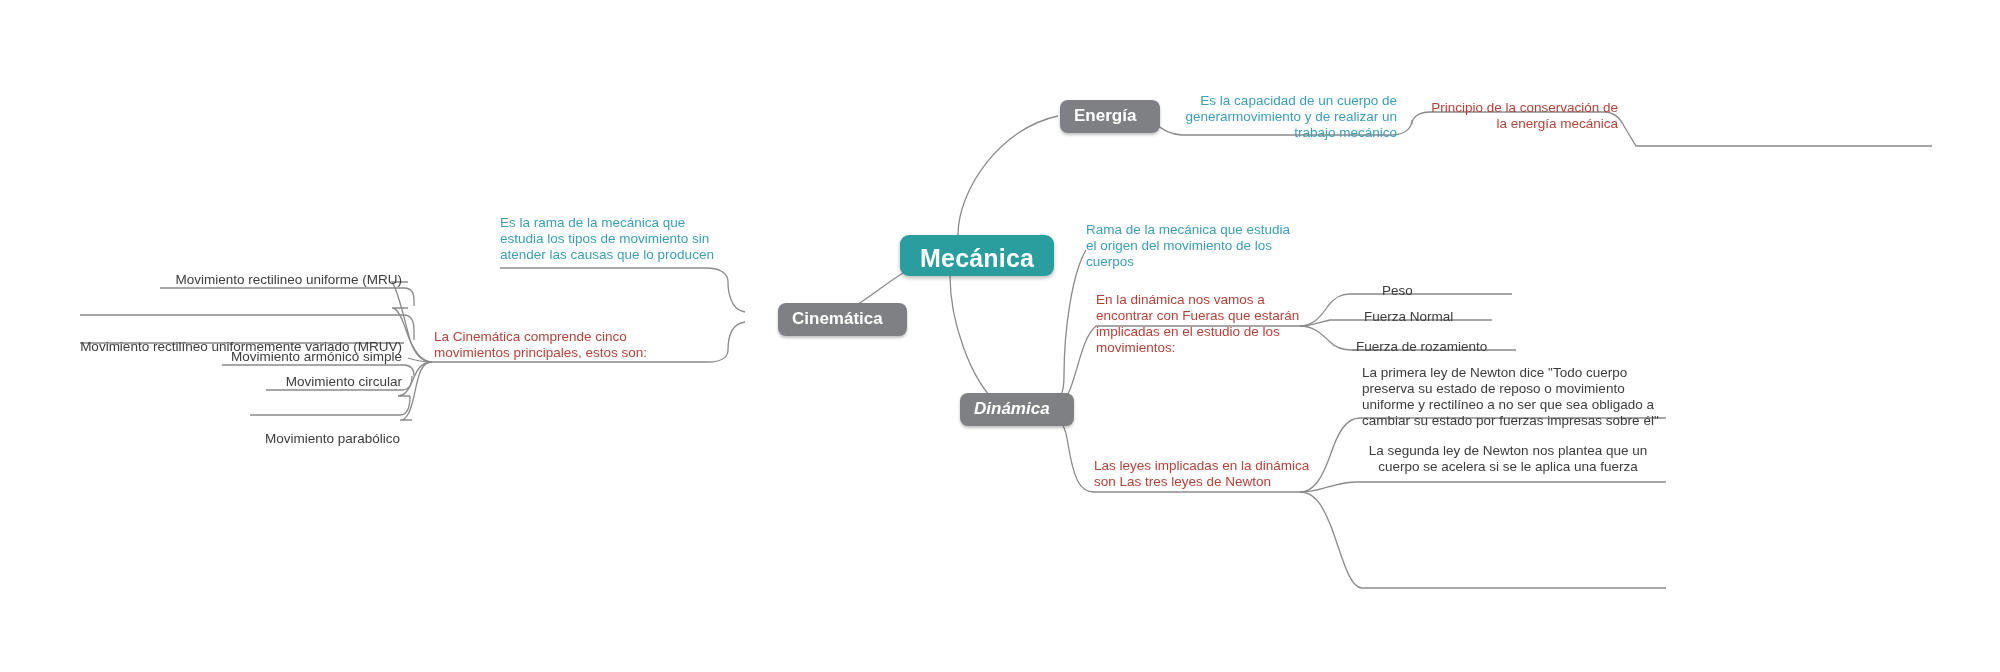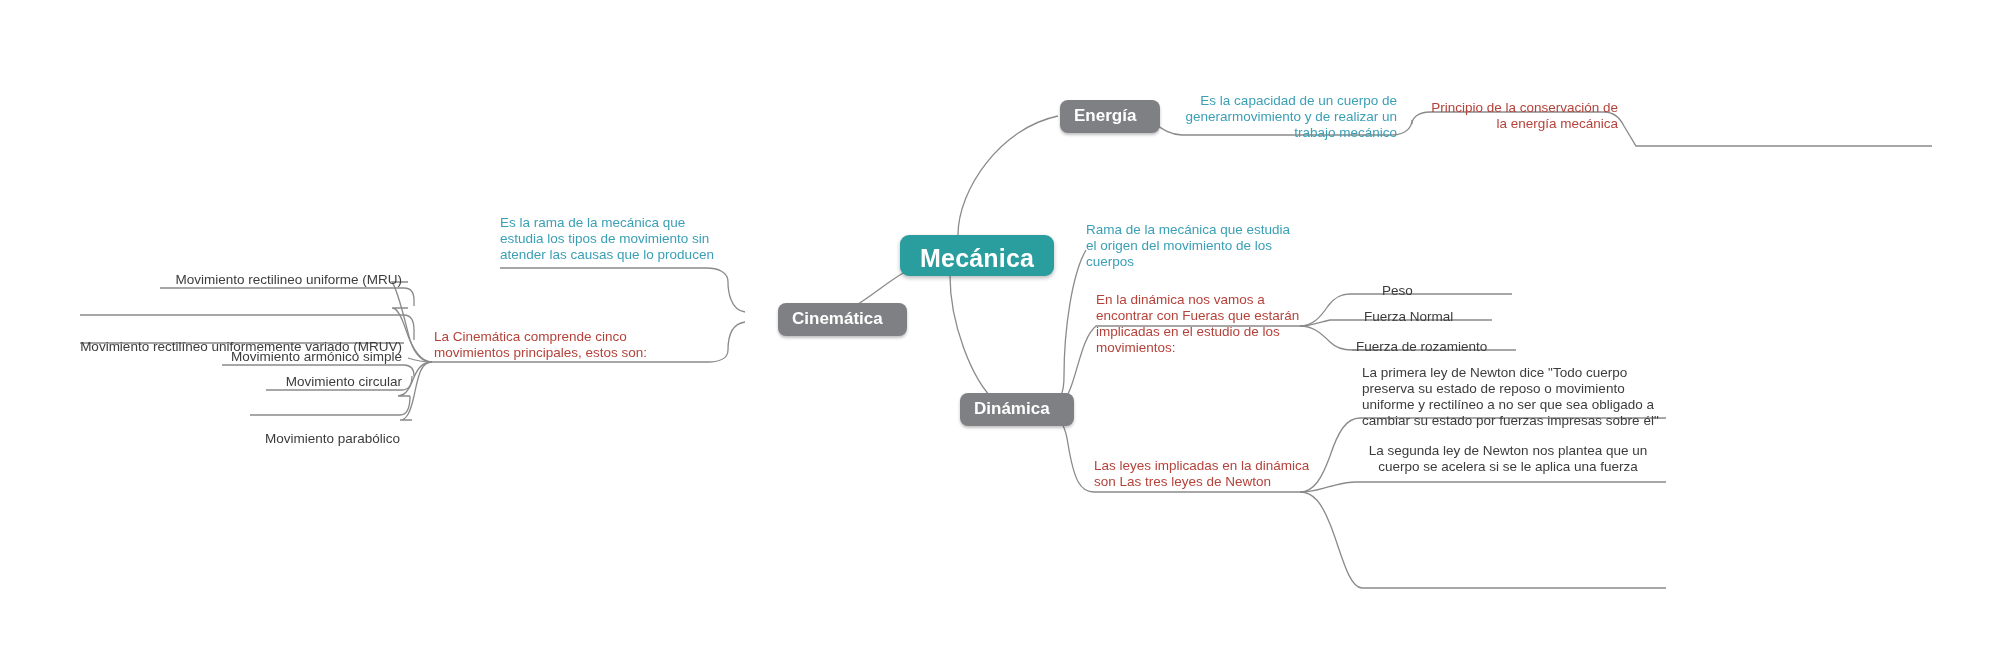--- a/index.html
+++ b/index.html
@@ -130,21 +130,21 @@
   <div class="node txt txt-dark txt-right" style="left:160px;top:272px;width:242px;">Movimiento rectilineo uniforme (MRU)</div>
 
   <div class="node txt txt-dark txt-right" style="left:80px;top:299px;width:322px;margin-top:40px;">Movimiento rectilíneo uniformemente variado (MRUV)</div>
 
   <div class="node txt txt-dark txt-right" style="left:202px;top:349px;width:200px;">Movimiento armónico simple</div>
 
   <div class="node txt txt-dark txt-right" style="left:252px;top:374px;width:150px;">Movimiento circular</div>
 
   <div class="node txt txt-dark txt-right" style="left:238px;top:399px;width:162px;margin-top:32px;">Movimiento parabólico</div>
 
-  <div class="node pill-grey" style="left:960px;top:393px;">Dinámica</div>
+  <div class="node pill-grey" style="left:960px;top:393px;font-style:italic;">Dinámica</div>
 
   <div class="node txt txt-teal" style="left:1086px;top:222px;width:215px;">Rama de la mecánica que estudia el origen del movimiento de los cuerpos</div>
 
   <div class="node txt txt-red" style="left:1096px;top:292px;width:220px;">En la dinámica nos vamos a encontrar con Fueras que estarán implicadas en el estudio de los movimientos:</div>
 
   <div class="node txt txt-dark" style="left:1382px;top:283px;width:140px;">Peso</div>
 
   <div class="node txt txt-dark" style="left:1364px;top:309px;width:160px;">Fuerza Normal</div>
 
   <div class="node txt txt-dark" style="left:1356px;top:339px;width:185px;">Fuerza de rozamiento</div>

